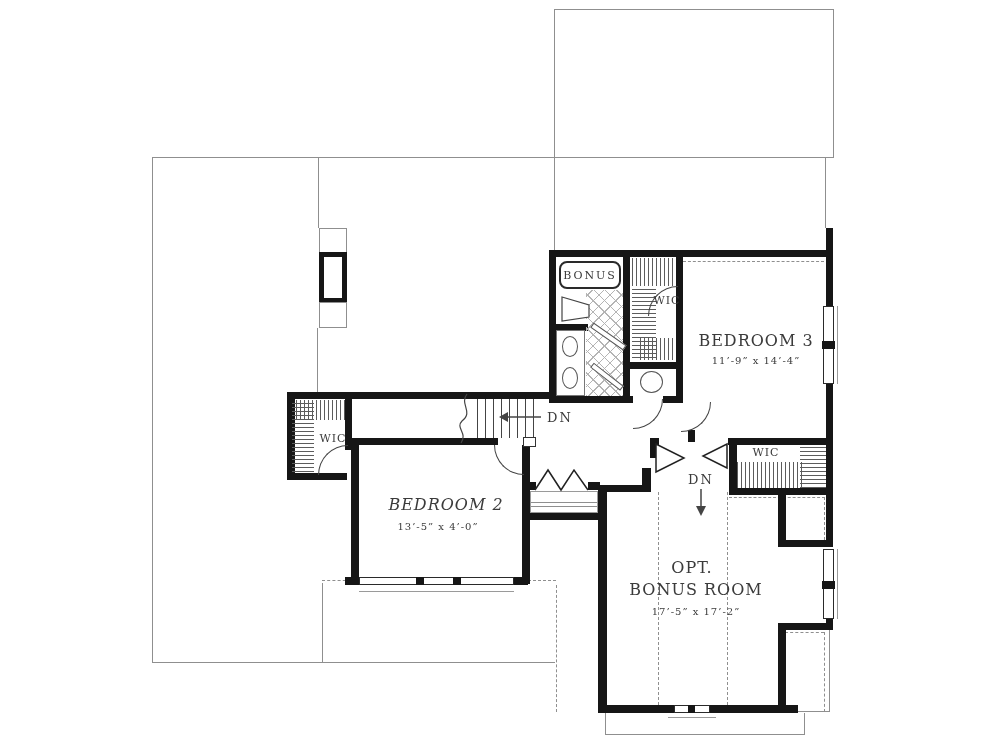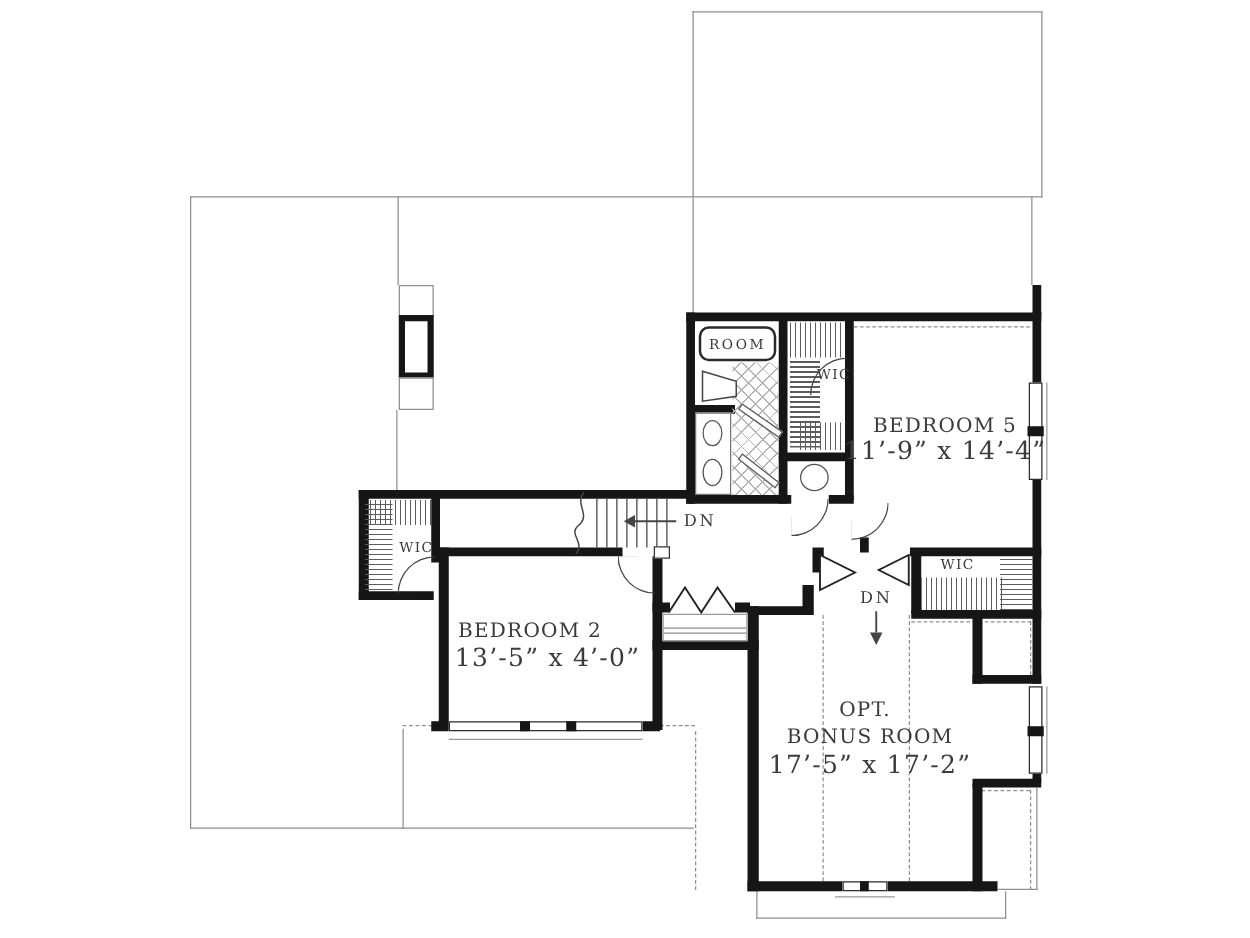--- a/index.html
+++ b/index.html
@@ -17,21 +17,21 @@
   .tile{position:absolute;background-image:
         repeating-linear-gradient(45deg,#b4b4b4 0 1px,transparent 1px 8px),
         repeating-linear-gradient(-45deg,#b4b4b4 0 1px,transparent 1px 8px);}
   .leaf{position:absolute;background:#ffffff;border:1px solid #555;box-sizing:border-box;}
   .thinbox{position:absolute;border:1px solid #8f8f8f;background:#fff;box-sizing:border-box;}
   .thickbox{position:absolute;border:5px solid #161616;background:#fff;box-sizing:border-box;}
   .arc{position:absolute;box-sizing:border-box;}
   .lbl{position:absolute;transform:translate(-50%,-50%);color:#3b3b3b;letter-spacing:1px;
        white-space:nowrap;text-align:center;}
   .rm{font-size:16px;}
-  .dim{font-size:20px;}
+  .dim{font-size:10px;}
   .sm{font-size:11px;letter-spacing:1px;}
   .dn{font-size:13px;letter-spacing:2px;}
   .bathbox{position:absolute;border:2px solid #2a2a2a;border-radius:8px;background:#fff;
            display:flex;align-items:center;justify-content:center;box-sizing:border-box;}
   .oval{position:absolute;border:1px solid #555;border-radius:50%;background:#fff;box-sizing:border-box;}
   svg{position:absolute;left:0;top:0;pointer-events:none;}
 </style>
 </head>
 <body>
 
@@ -144,21 +144,21 @@
   <div class="hatch-v" style="left:632px;top:258px;width:44px;height:28px;"></div>
   <div class="hatch-h" style="left:632px;top:288px;width:24px;height:70px;"></div>
   <div class="hatch-v" style="left:640px;top:338px;width:36px;height:22px;"></div>
   <div class="hatch-v" style="left:737px;top:462px;width:66px;height:26px;"></div>
   <div class="hatch-h" style="left:800px;top:444px;width:26px;height:44px;"></div>
 
   <div class="tile" style="left:586px;top:290px;width:37px;height:106px;"></div>
   <div class="leaf" style="left:592px;top:322px;width:40px;height:6px;transform:rotate(35deg);transform-origin:left center;"></div>
   <div class="leaf" style="left:592px;top:362px;width:38px;height:6px;transform:rotate(38deg);transform-origin:left center;"></div>
   <div class="bathbox" style="left:559px;top:261px;width:62px;height:28px;">
-    <span class="sm" style="letter-spacing:2px;color:#3b3b3b;">ROOM</span>
+    <span class="sm" style="letter-spacing:2px;color:#3b3b3b;">BONUS</span>
   </div>
   <div class="thinbox" style="left:556px;top:330px;width:29px;height:66px;border-color:#777;"></div>
   <div class="oval" style="left:562px;top:336px;width:16px;height:21px;"></div>
   <div class="oval" style="left:562px;top:367px;width:16px;height:22px;"></div>
   <div class="oval" style="left:640px;top:371px;width:23px;height:22px;"></div>
 
   <div class="arc" style="left:633px;top:399px;width:30px;height:30px;border-right:1px solid #444;border-bottom:1px solid #444;border-bottom-right-radius:100% 100%;"></div>
   <div class="arc" style="left:648px;top:286px;width:30px;height:30px;border-left:1px solid #444;border-top:1px solid #444;border-top-left-radius:100% 100%;"></div>
   <div class="arc" style="left:681px;top:402px;width:30px;height:30px;border-right:1px solid #444;border-bottom:1px solid #444;border-bottom-right-radius:100% 100%;"></div>
   <div class="arc" style="left:494px;top:445px;width:30px;height:30px;border-left:1px solid #444;border-bottom:1px solid #444;border-bottom-left-radius:100% 100%;"></div>
@@ -179,24 +179,24 @@
     <polygon points="508,412 499,417 508,422" fill="#444"></polygon>
 
     <line x1="701" y1="489" x2="701" y2="506" stroke="#444" stroke-width="1.5"></line>
     <polygon points="696,506 701,516 706,506" fill="#444"></polygon>
   </svg>
 
   <div class="lbl sm" style="left:333px;top:438px;">WIC</div>
   <div class="lbl sm" style="left:667px;top:300px;">WIC</div>
   <div class="lbl sm" style="left:766px;top:452px;">WIC</div>
 
-  <div class="lbl rm" style="left:756px;top:340px;">BEDROOM 5</div>
+  <div class="lbl rm" style="left:756px;top:340px;">BEDROOM 3</div>
   <div class="lbl dim" style="left:756px;top:360px;">11’-9” x 14’-4”</div>
 
-  <div class="lbl rm" style="left:424px;top:504px;">BEDROOM 2</div>
+  <div class="lbl rm" style="left:446px;top:504px;font-style:italic;">BEDROOM 2</div>
   <div class="lbl dim" style="left:438px;top:526px;">13’-5” x 4’-0”</div>
 
   <div class="lbl rm" style="left:692px;top:567px;">OPT.</div>
   <div class="lbl rm" style="left:696px;top:589px;">BONUS ROOM</div>
   <div class="lbl dim" style="left:696px;top:611px;">17’-5” x 17’-2”</div>
 
   <div class="lbl dn" style="left:560px;top:417px;">DN</div>
   <div class="lbl dn" style="left:701px;top:479px;">DN</div>
 
 </div>

